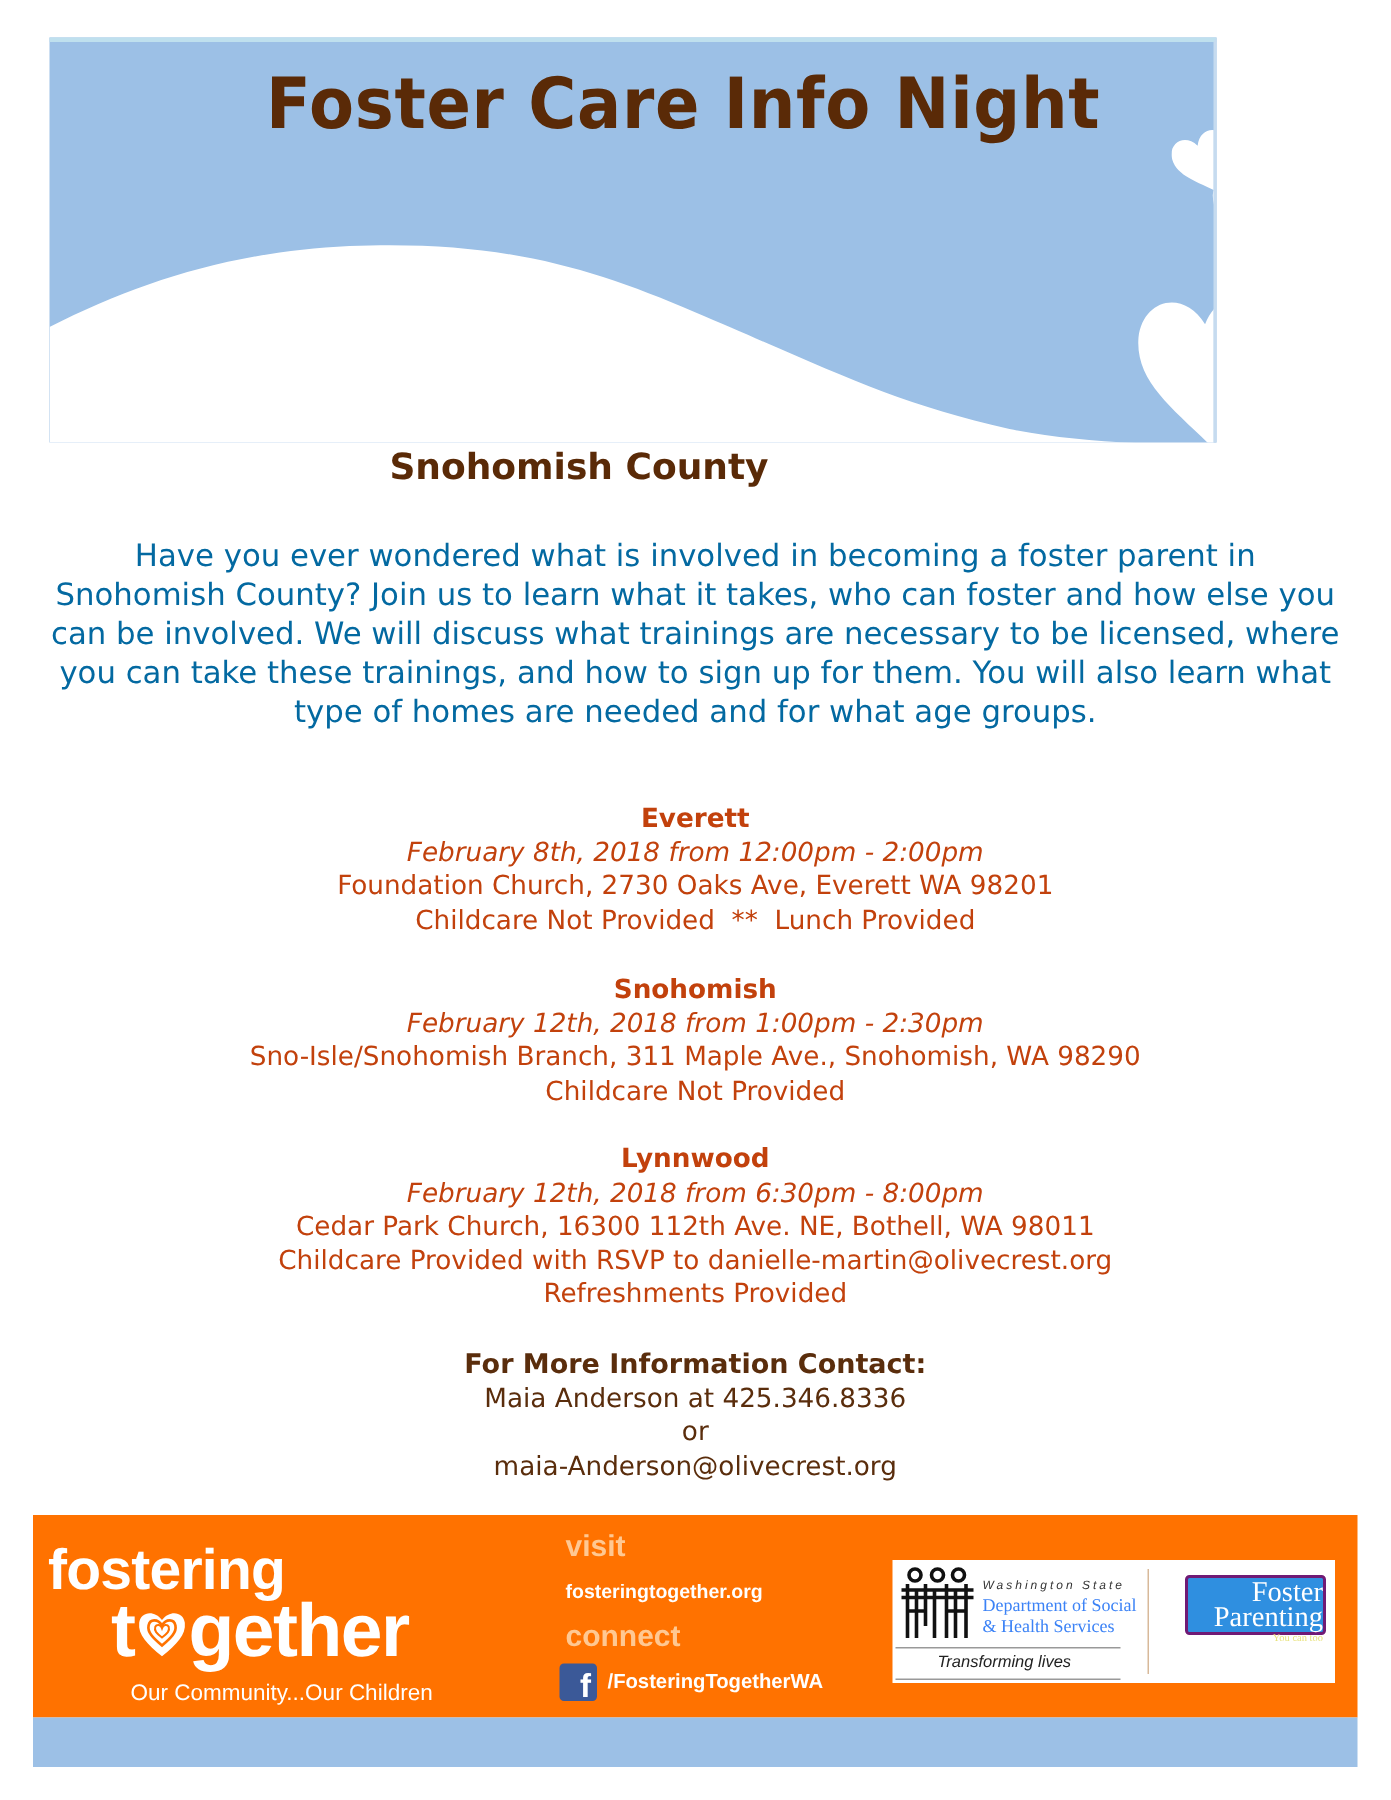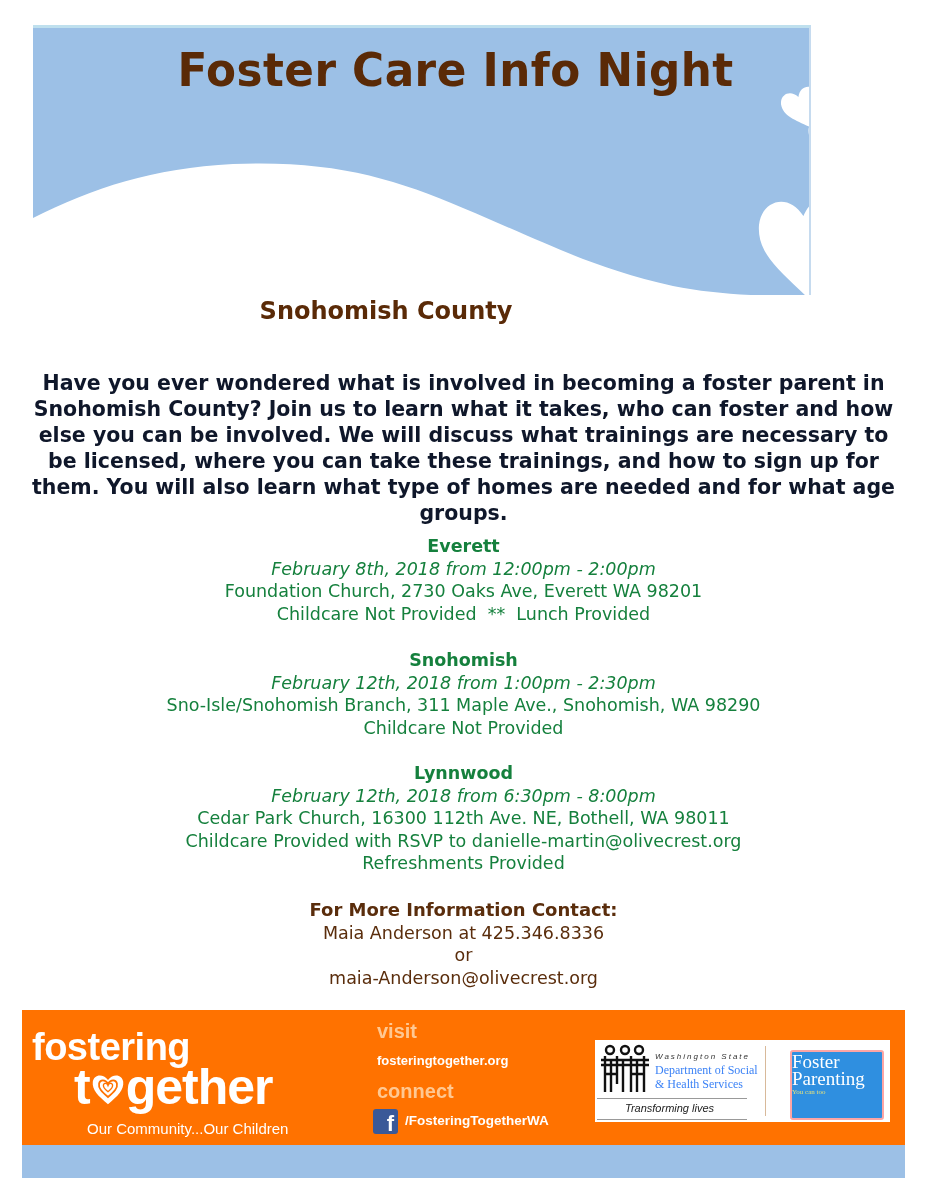--- a/index.html
+++ b/index.html
@@ -17,26 +17,26 @@
       position: absolute; left: 0; width: 845px; top: 14px; text-align: center;
       font-family: "DejaVu Sans", sans-serif; font-weight: bold; font-size: 47px;
       color: #5a2a07; letter-spacing: 0.5px; transform: scaleX(0.93);
     }
     .heart { position: absolute; }
     .county {
       position: absolute; left: 0; width: 772px; top: 297px; text-align: center;
       font-weight: bold; font-size: 24px; color: #5a2a07;
     }
     .intro {
-      position: absolute; left: 30px; width: 867px; top: 370px; text-align: center;
-      font-size: 20.5px; line-height: 26px; color: #0f172a; font-weight: bold;
+      position: absolute; left: 30px; width: 867px; top: 357px; text-align: center;
+      font-size: 20.5px; line-height: 26px; color: #0369a1;
     }
     .event {
       position: absolute; left: 0; width: 927px; text-align: center;
-      font-size: 17.5px; line-height: 22.5px; color: #15803d;
+      font-size: 17.5px; line-height: 22.5px; color: #c2410c;
     }
     .event .city { font-weight: bold; }
     .event .date { font-style: italic; }
     .contact {
       position: absolute; left: 0; width: 927px; top: 899px; text-align: center;
       font-size: 17.5px; line-height: 22.5px; color: #5a2d0c;
     }
     .contact .head { font-weight: bold; font-size: 18px; }
     .footer {
       position: absolute; left: 22px; top: 1010px; width: 883px; height: 135px;
@@ -94,23 +94,23 @@
       font-size: 12px; line-height: 14px; color: #3b82f6;
     }
     .dshs-line1 { position: absolute; left: 2px; top: 58px; width: 150px; height: 1px; background: #999; }
     .dshs-line2 { position: absolute; left: 2px; top: 79px; width: 150px; height: 1px; background: #999; }
     .dshs-tag {
       position: absolute; left: 30px; top: 62px; font-family: "Liberation Sans", sans-serif;
       font-style: italic; font-size: 11px; color: #222;
     }
     .divider { position: absolute; left: 170px; top: 6px; width: 1px; height: 70px; background: #d8b99a; }
     .fp-logo {
-      position: absolute; left: 195px; top: 10px; width: 94px; height: 70px;
-      background: #2f8fe0; border: 2px solid #fca5a5; border-radius: 3px; box-sizing: border-box;
-      text-align: left; color: #ffffff; font-family: "Liberation Serif", serif;
+      position: absolute; left: 195px; top: 10px; width: 94px; height: 40px;
+      background: #2f8fe0; border: 2px solid #701a75; border-radius: 3px; box-sizing: border-box;
+      text-align: right; color: #ffffff; font-family: "Liberation Serif", serif;
     }
     .fp-1 { font-size: 19px; line-height: 17px; margin-top: 1px; }
     .fp-2 { font-size: 19px; line-height: 17px; }
     .fp-3 { font-size: 7px; color: #e8e27a; line-height: 10px; }
   </style>
 </head>
 <body>
 
 <div class="banner">
   <svg class="wave" width="857" height="270" viewBox="0 0 857 270">

